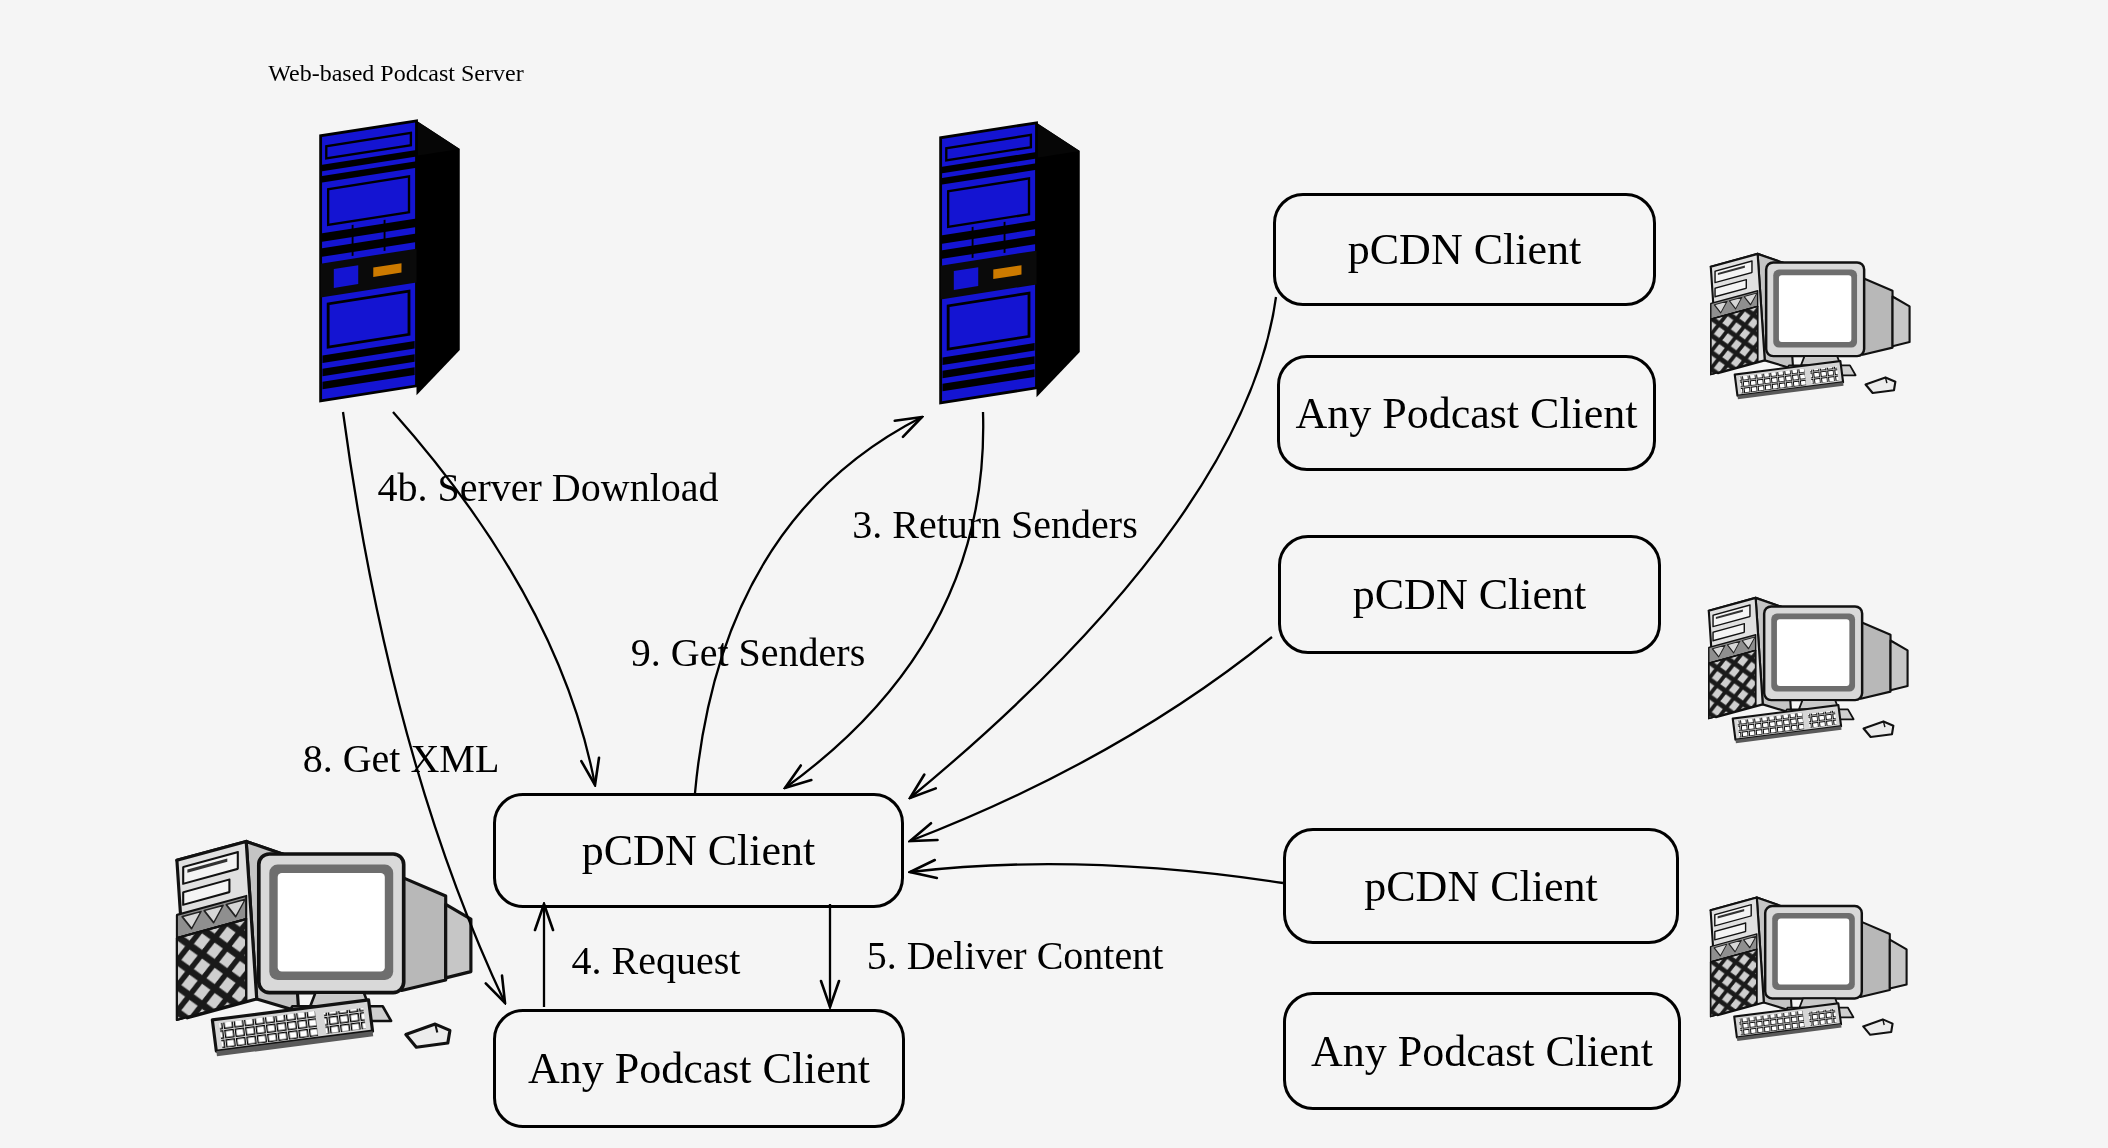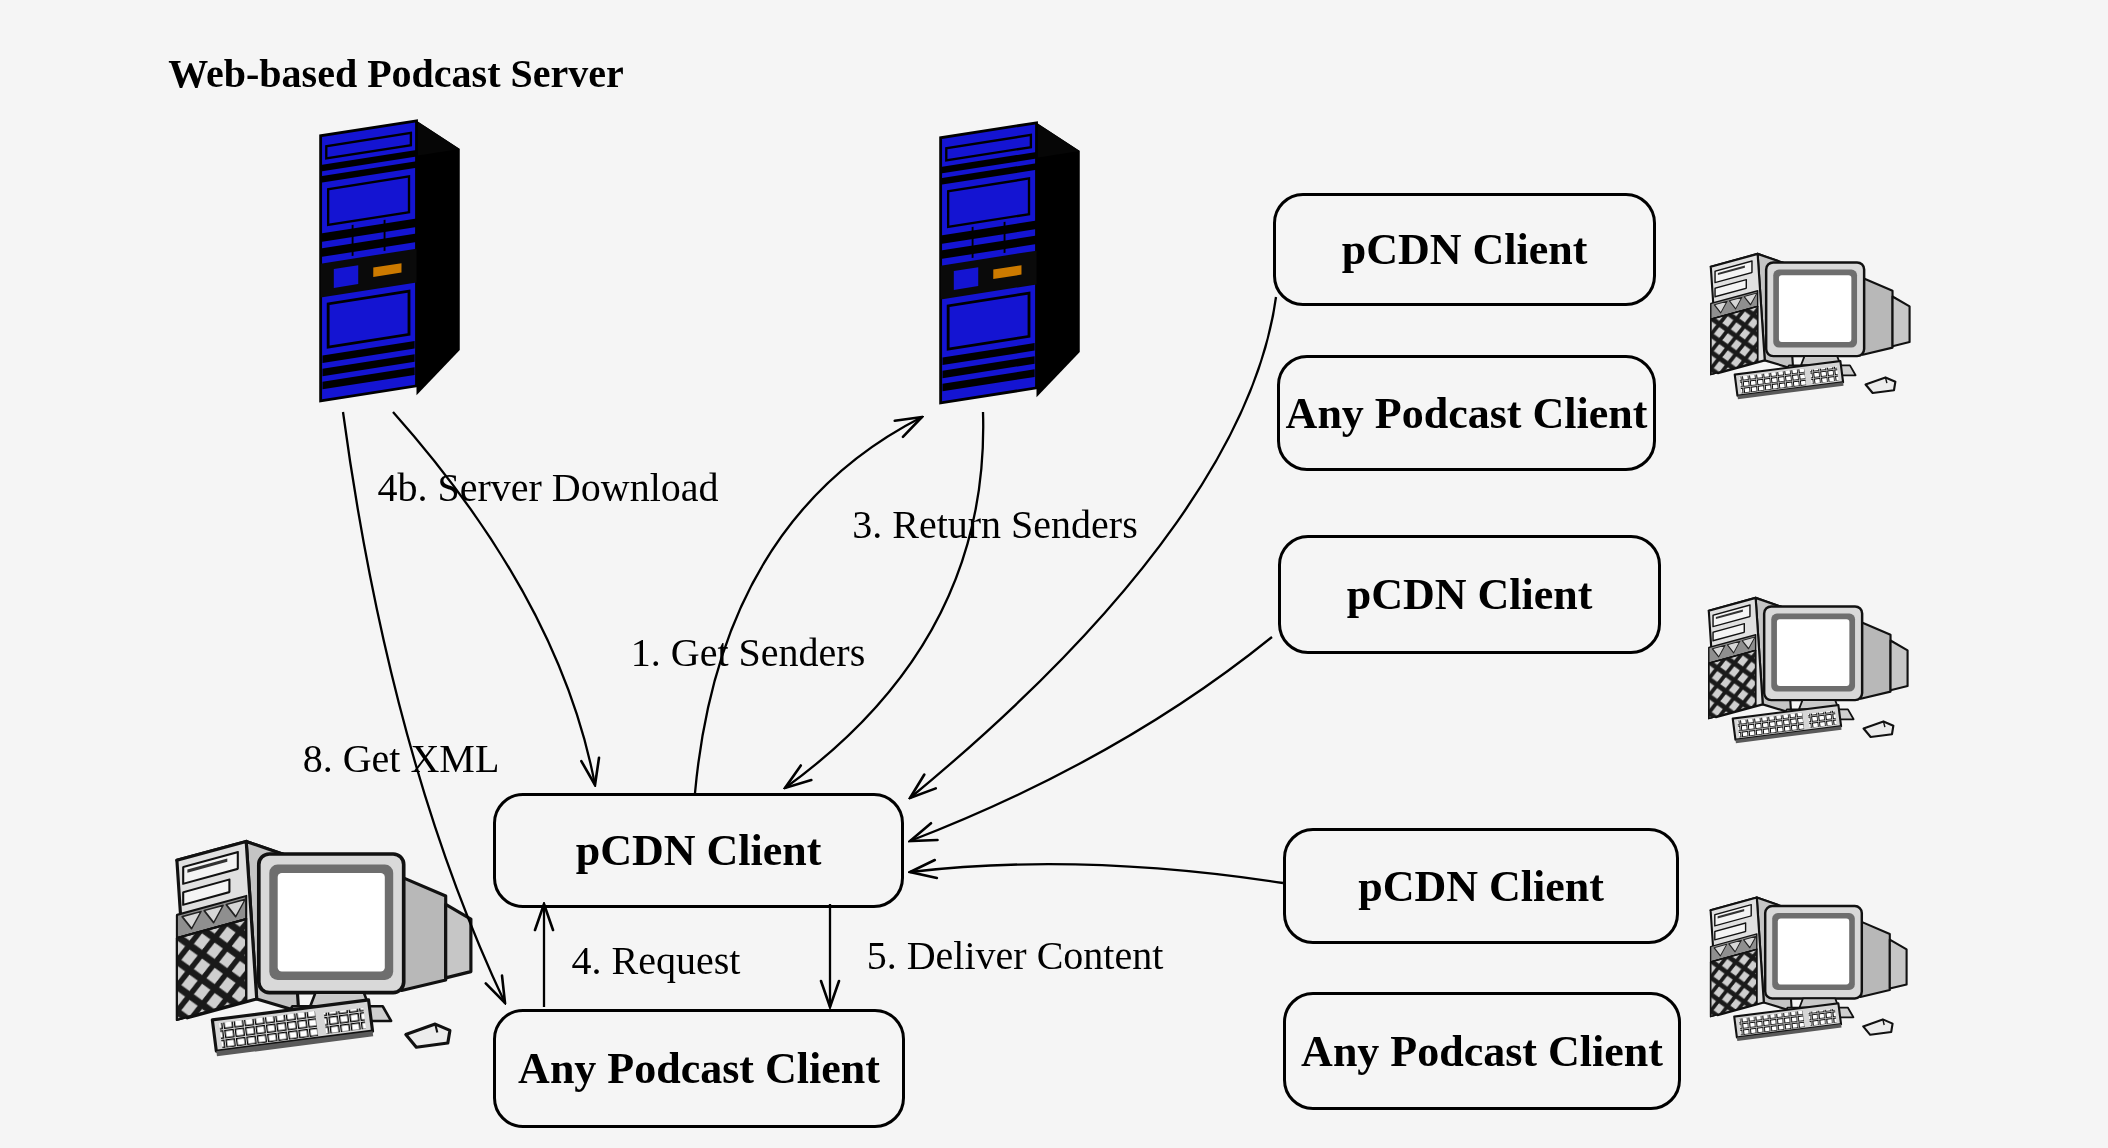--- a/index.html
+++ b/index.html
@@ -5,24 +5,24 @@
   :root{
     --background:#f5f5f5; --ink:#000000;
     --server-blue:#1414d2; --server-accent-orange:#cc7a00;
   }
   html,body{margin:0;padding:0;background:var(--background);}
   .canvas{position:relative;width:2108px;height:1148px;background:var(--background);
           overflow:hidden;font-family:"Liberation Serif","DejaVu Serif",serif;color:var(--ink);}
   .art{position:absolute;left:0;top:0;}
   .box{position:absolute;border:3px solid var(--ink);border-radius:30px;
        display:flex;align-items:center;justify-content:center;
-       font-size:44px;white-space:nowrap;background:transparent;z-index:3;font-weight:bold;}
+       font-size:44px;white-space:nowrap;background:transparent;z-index:3;}
   .lbl{position:absolute;transform:translate(-50%,-50%);font-size:40px;
        white-space:nowrap;z-index:4;}
-  .title{font-size:40px;font-weight:bold;}
+  .title{font-size:24px;}
 </style>
 </head>
 <body>
 
 <div class="canvas">
 
   <svg class="art" width="2108" height="1148" viewBox="0 0 2108 1148">
     <defs>
       <marker id="ah" viewBox="0 0 30 24" refX="28" refY="12" markerWidth="30" markerHeight="24" markerUnits="userSpaceOnUse" orient="auto">
         <path d="M2,3 L28,12 L2,21" fill="none" stroke="var(--ink)" stroke-width="2.6" stroke-linecap="round" stroke-linejoin="miter"></path>
@@ -118,17 +118,17 @@
 
   <div class="box" style="left:1278px;top:535px;width:377px;height:113px">pCDN Client</div>
 
   <div class="box" style="left:1283px;top:828px;width:390px;height:110px">pCDN Client</div>
   <div class="box" style="left:1283px;top:992px;width:392px;height:112px">Any Podcast Client</div>
 
   <div class="lbl title" style="left:396px;top:73px">Web-based Podcast Server</div>
 
   <div class="lbl" style="left:401px;top:758px">8. Get XML</div>
   <div class="lbl" style="left:656px;top:960px">4. Request</div>
-  <div class="lbl" style="left:748px;top:652px">1. Get Senders</div>
+  <div class="lbl" style="left:748px;top:652px">9. Get Senders</div>
   <div class="lbl" style="left:995px;top:524px">3. Return Senders</div>
   <div class="lbl" style="left:548px;top:487px">4b. Server Download</div>
   <div class="lbl" style="left:1015px;top:955px">5. Deliver Content</div>
 </div>
 
 </body></html>

